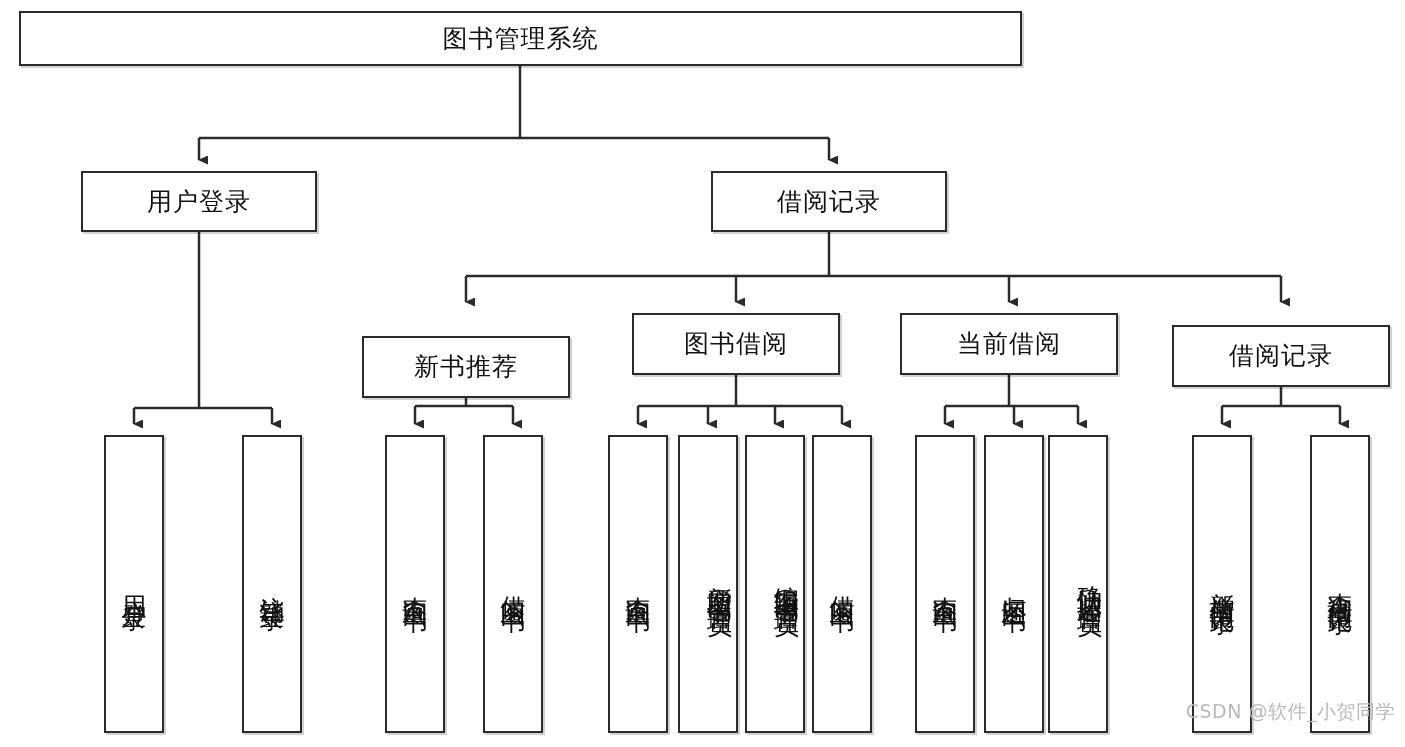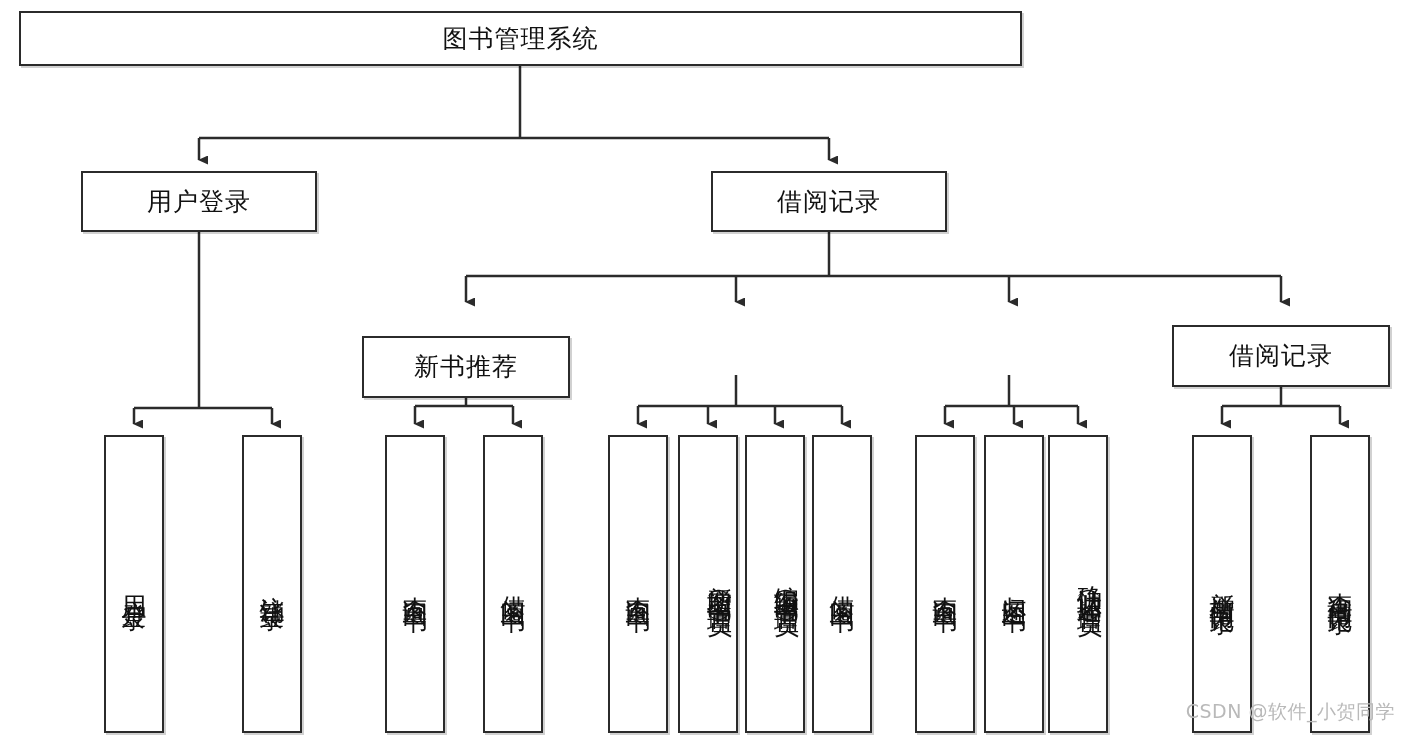--- a/index.html
+++ b/index.html
@@ -128,20 +128,26 @@
   <div class="node horiz" style="left:81px; top:171px; width:236px; height:61px;">
     <span>用户登录</span>
   </div>
   <div class="node horiz" style="left:711px; top:171px; width:236px; height:61px;">
     <span>借阅记录</span>
   </div>
 
   <div class="node horiz" style="left:362px; top:313px; width:208px; height:62px;margin-top:23px;">
     <span>新书推荐</span>
   </div>
+  <div class="node horiz" style="left:632px; top:313px; width:208px; height:62px;">
+    <span>图书借阅</span>
+  </div>
+  <div class="node horiz" style="left:900px; top:313px; width:218px; height:62px;">
+    <span>当前借阅</span>
+  </div>
   <div class="node horiz" style="left:1172px; top:313px; width:218px; height:62px;margin-top:12px;">
     <span>借阅记录</span>
   </div>
 
   <div class="node vert centered" style="left:104px; top:435px; width:60px; height:298px;">
     <span>用户登录</span>
   </div>
   <div class="node vert centered" style="left:242px; top:435px; width:60px; height:298px;">
     <span>注销登录</span>
   </div>

